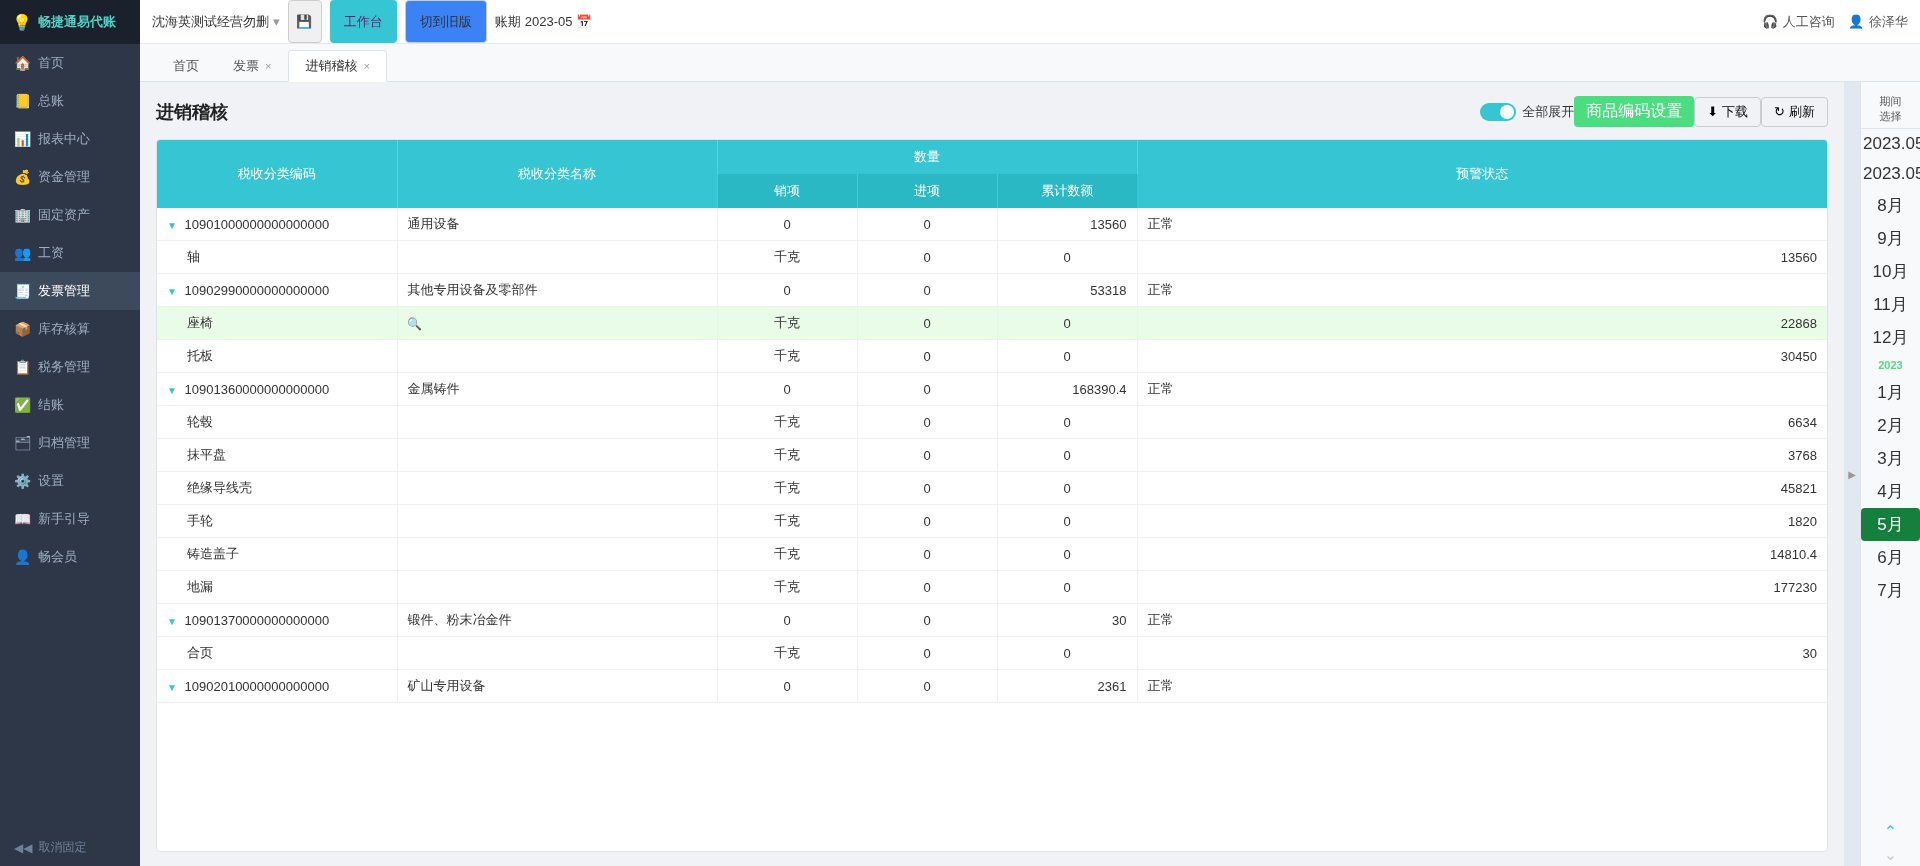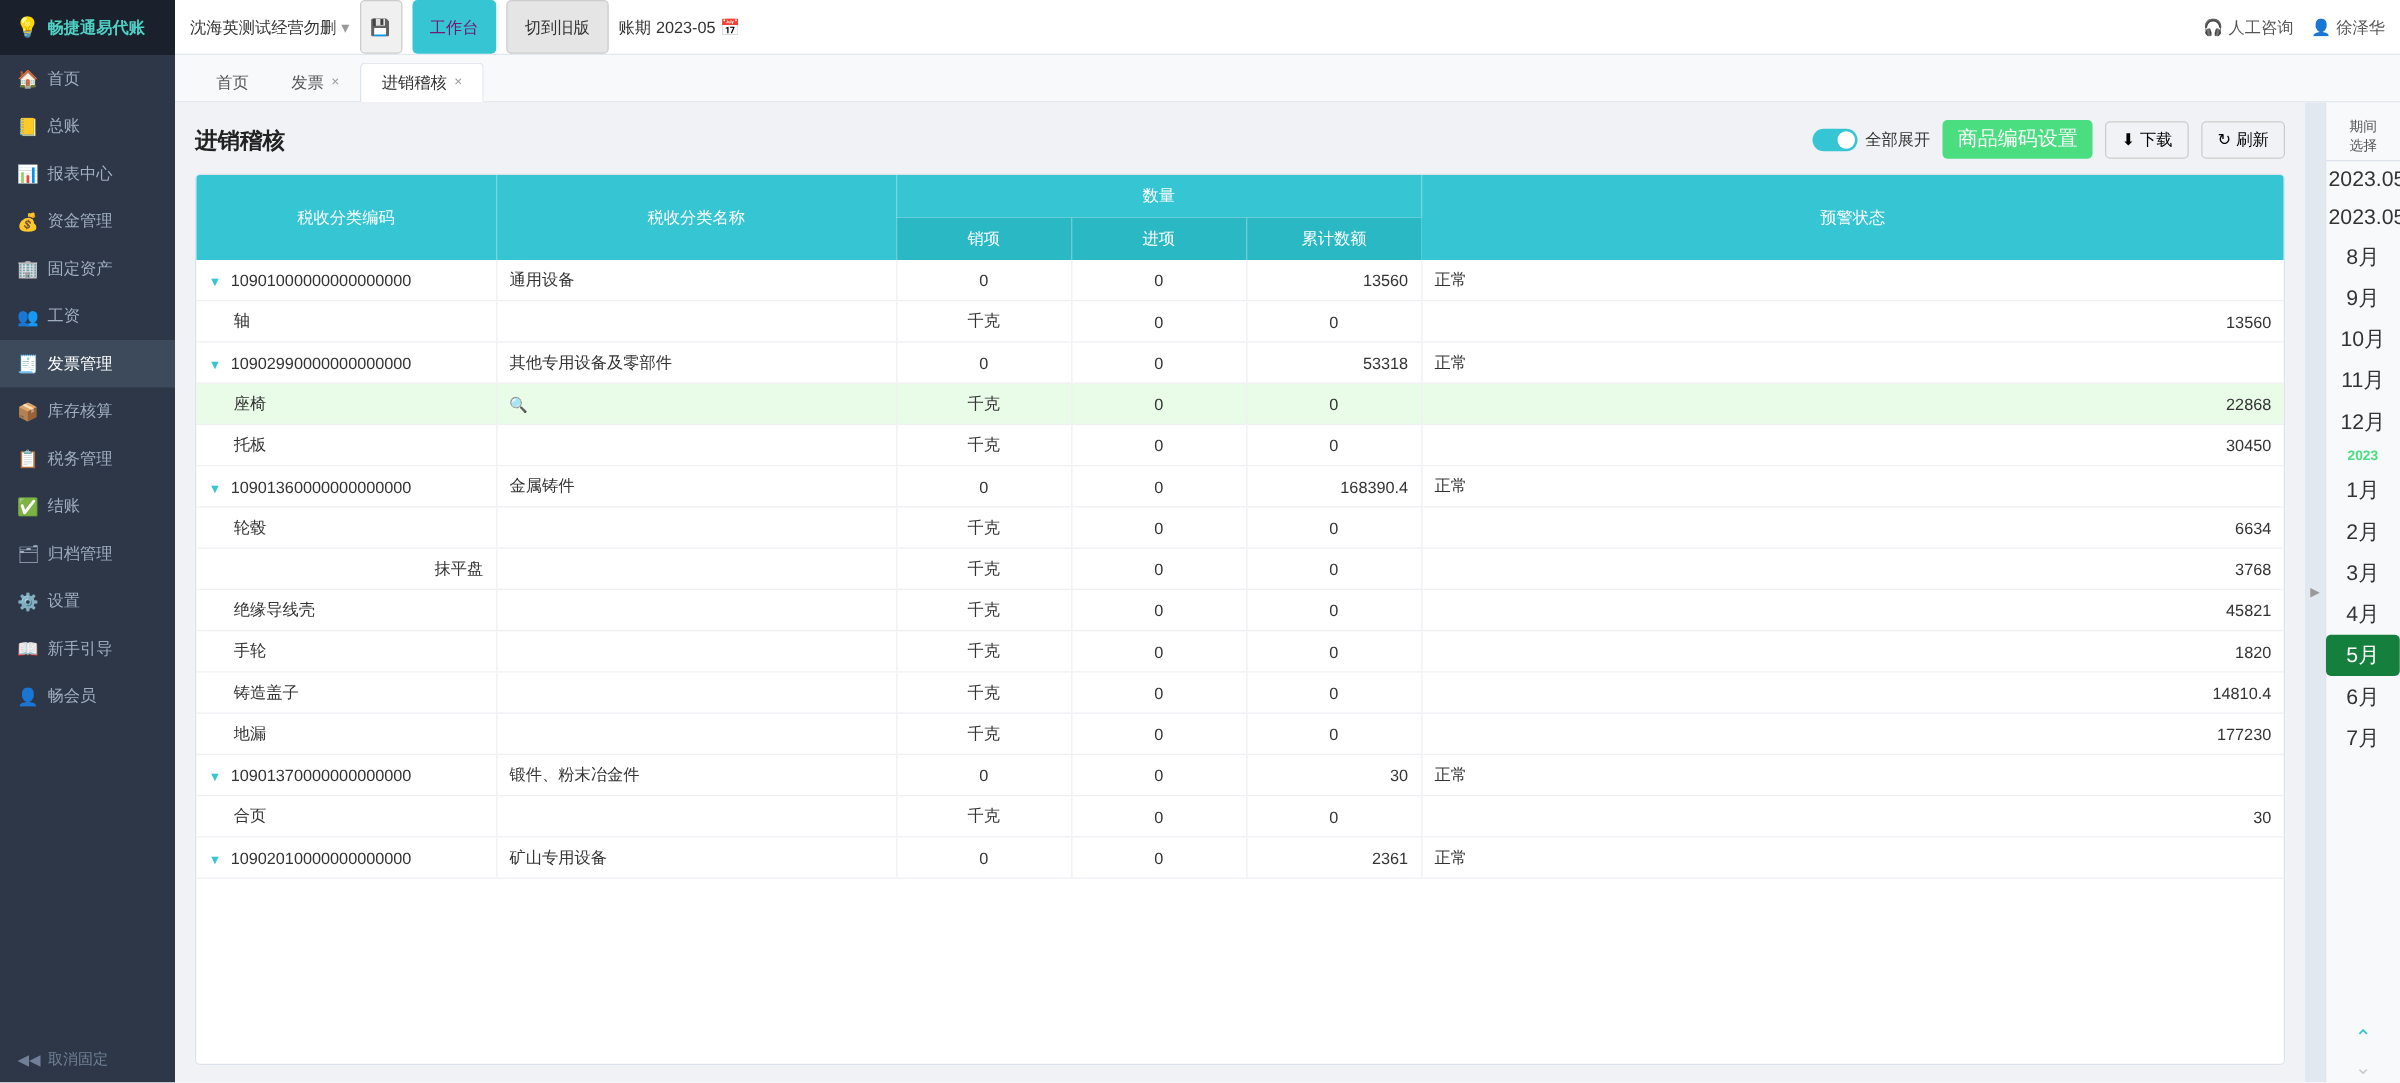--- a/index.html
+++ b/index.html
@@ -15,38 +15,38 @@
     .sidebar-footer { margin-top: auto; padding: 10px 14px; color: #718096; font-size: 12px; display: flex; align-items: center; gap: 6px; cursor: pointer; }
 
     
     .main { flex: 1; display: flex; flex-direction: column; overflow: hidden; }
 
     
     .topbar { background: #fff; height: 44px; display: flex; padding: 0 12px; gap: 8px; border-bottom: 1px solid #e2e8f0; flex-shrink: 0; }
     .topbar-company { display: flex; align-items: center; gap: 4px; font-size: 13px; color: #333; }
     .topbar-btn { padding: 4px 14px; border-radius: 4px; border: none; cursor: pointer; font-size: 13px; }
     .topbar-btn-workbench { background: #36c6d3; color: #701a75; }
-    .topbar-btn-old { background: #e5e5e5; border: 1px solid #ccc; color: #333; }
+    .topbar-btn-old { background: #3b82f6; border: 1px solid #ccc; color: #333; }
     .topbar-period { display: flex; align-items: center; gap: 4px; font-size: 13px; color: #333; }
     .topbar-right { margin-left: auto; display: flex; align-items: center; gap: 14px; color: #555; font-size: 13px; }
     .topbar-right-item { display: flex; align-items: center; gap: 4px; cursor: pointer; }
 
     
     .tabbar { background: #f7f9fb; border-bottom: 1px solid #dde3ec; height: 38px; display: flex; align-items: flex-end; padding: 0 16px; gap: 0; flex-shrink: 0; }
     .tab { padding: 6px 16px; border-radius: 4px 4px 0 0; cursor: pointer; font-size: 13px; color: #555; display: flex; align-items: center; gap: 6px; border: 1px solid transparent; border-bottom: none; }
     .tab.active { background: #fff; border-color: #dde3ec; color: #333; font-weight: 500; border-bottom: 1px solid #fff; margin-bottom: -1px; }
     .tab-home { background: transparent; color: #555; }
     .tab-close { font-size: 11px; color: #999; cursor: pointer; }
 
     
     .page-content { flex: 1; display: flex; overflow: hidden; background: #f0f2f5; }
     .page-inner { flex: 1; padding: 14px 16px; overflow: hidden; display: flex; flex-direction: column; }
     .page-title-bar { display: flex; align-items: center; justify-content: space-between; margin-bottom: 12px; }
     .page-title { font-size: 18px; font-weight: bold; color: #222; }
-    .page-actions { display: flex; align-items: center; gap: 10px; }
+    .page-actions { display: flex; align-items: center; gap: 0; }
     .toggle-row { display: flex; align-items: center; gap: 6px; font-size: 13px; color: #333; }
     .toggle-switch { width: 36px; height: 18px; background: #36c6d3; border-radius: 9px; position: relative; cursor: pointer; }
     .toggle-switch::after { content: ''; position: absolute; right: 2px; top: 2px; width: 14px; height: 14px; background: #fff; border-radius: 50%; }
     .btn-product-code { background: #4ade80; color: #fff; border: none; padding: 5px 12px; border-radius: 4px; cursor: pointer; font-size: 16px; }
     .btn-download { background: transparent; border: 1px solid #ccc; padding: 5px 12px; border-radius: 4px; cursor: pointer; font-size: 13px; display: flex; align-items: center; gap: 4px; }
     .btn-refresh { background: transparent; border: 1px solid #ccc; padding: 5px 12px; border-radius: 4px; cursor: pointer; font-size: 13px; display: flex; align-items: center; gap: 4px; }
 
     
     .table-wrapper { flex: 1; overflow-y: auto; overflow-x: hidden; border: 1px solid #dde3ec; border-radius: 4px; background: #fff; }
     table { width: 100%; border-collapse: collapse; font-size: 13px; }
@@ -281,21 +281,21 @@
     </tr>
               <tr>
       <td style="padding-left:30px;">轮毂</td>
       <td></td>
       <td class="td-center">千克</td>
       <td class="td-center">0</td>
       <td class="td-center">0</td>
       <td class="td-right">6634</td>
     </tr>
               <tr>
-      <td style="padding-left:30px;text-align:right;">抹平盘</td>
+      <td style="padding-left:30px;">抹平盘</td>
       <td></td>
       <td class="td-center">千克</td>
       <td class="td-center">0</td>
       <td class="td-center">0</td>
       <td class="td-right">3768</td>
     </tr>
               <tr>
       <td style="padding-left:30px;">绝缘导线壳</td>
       <td></td>
       <td class="td-center">千克</td>

